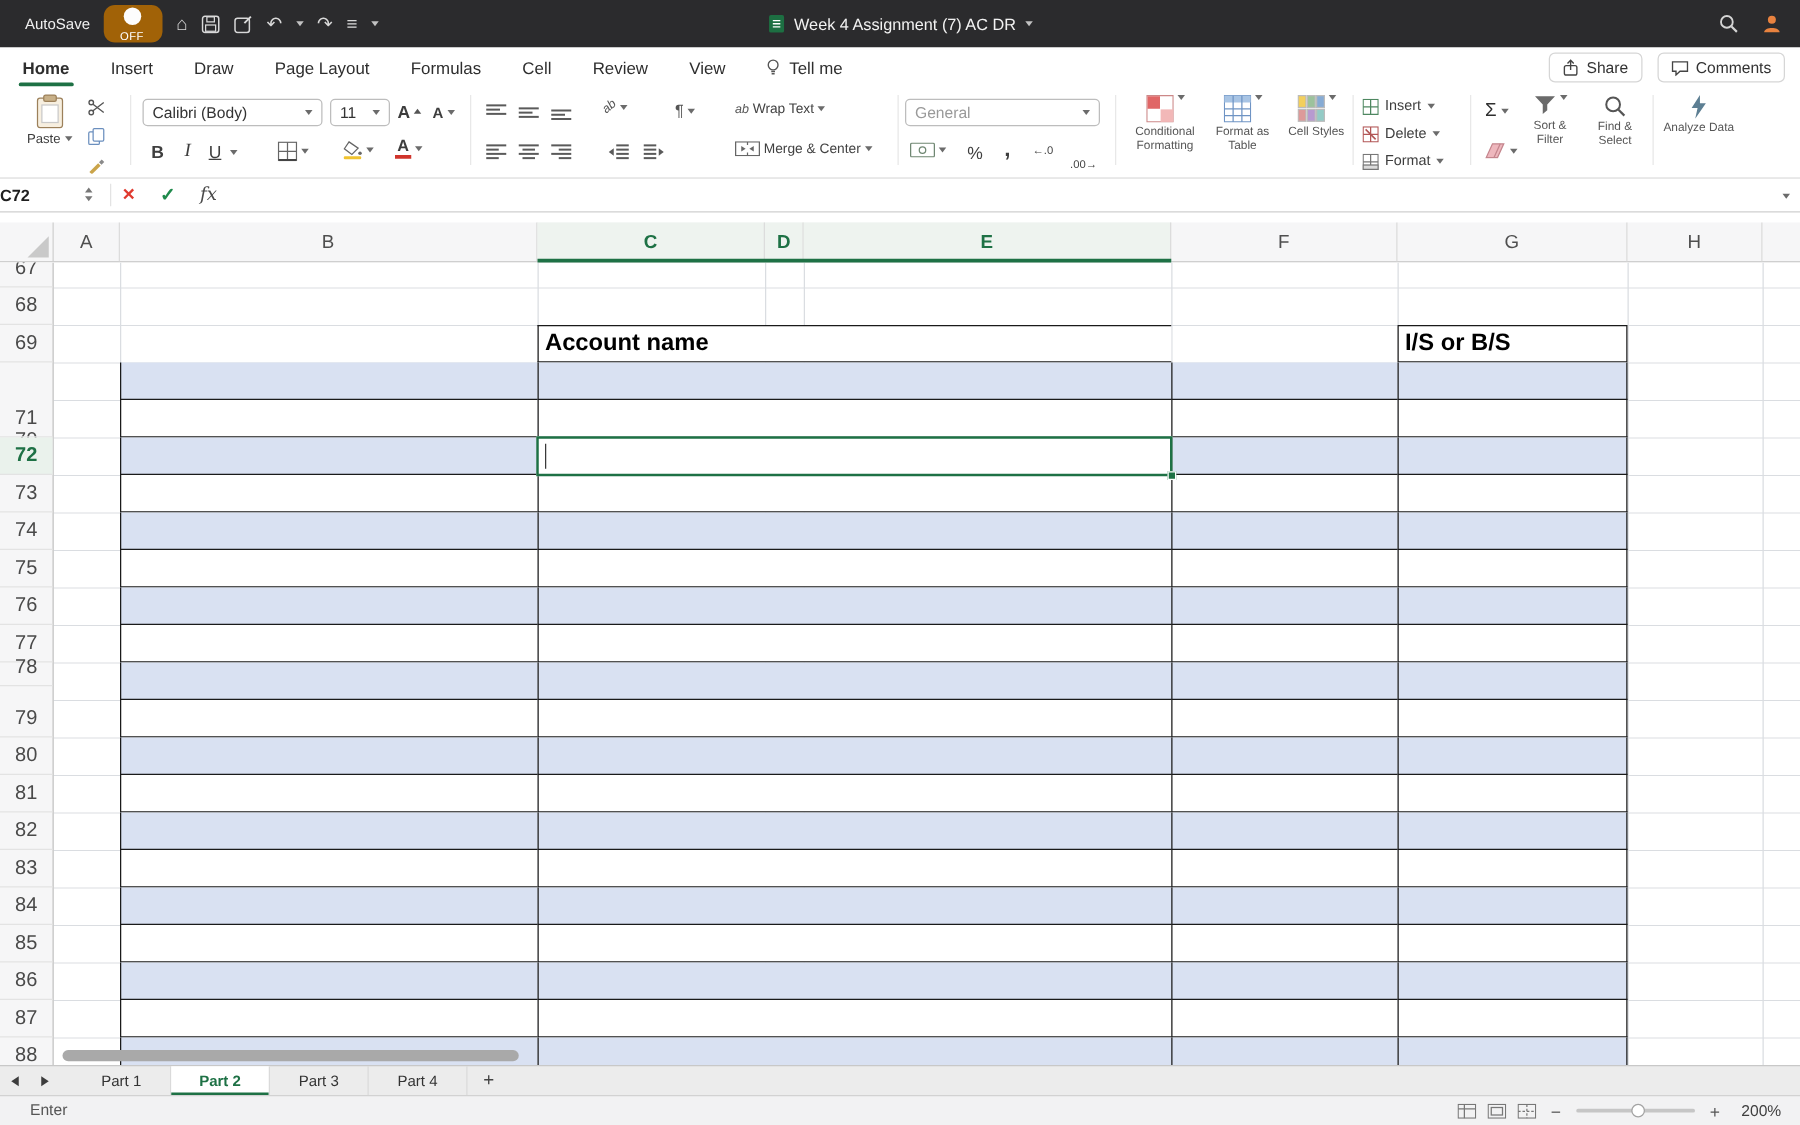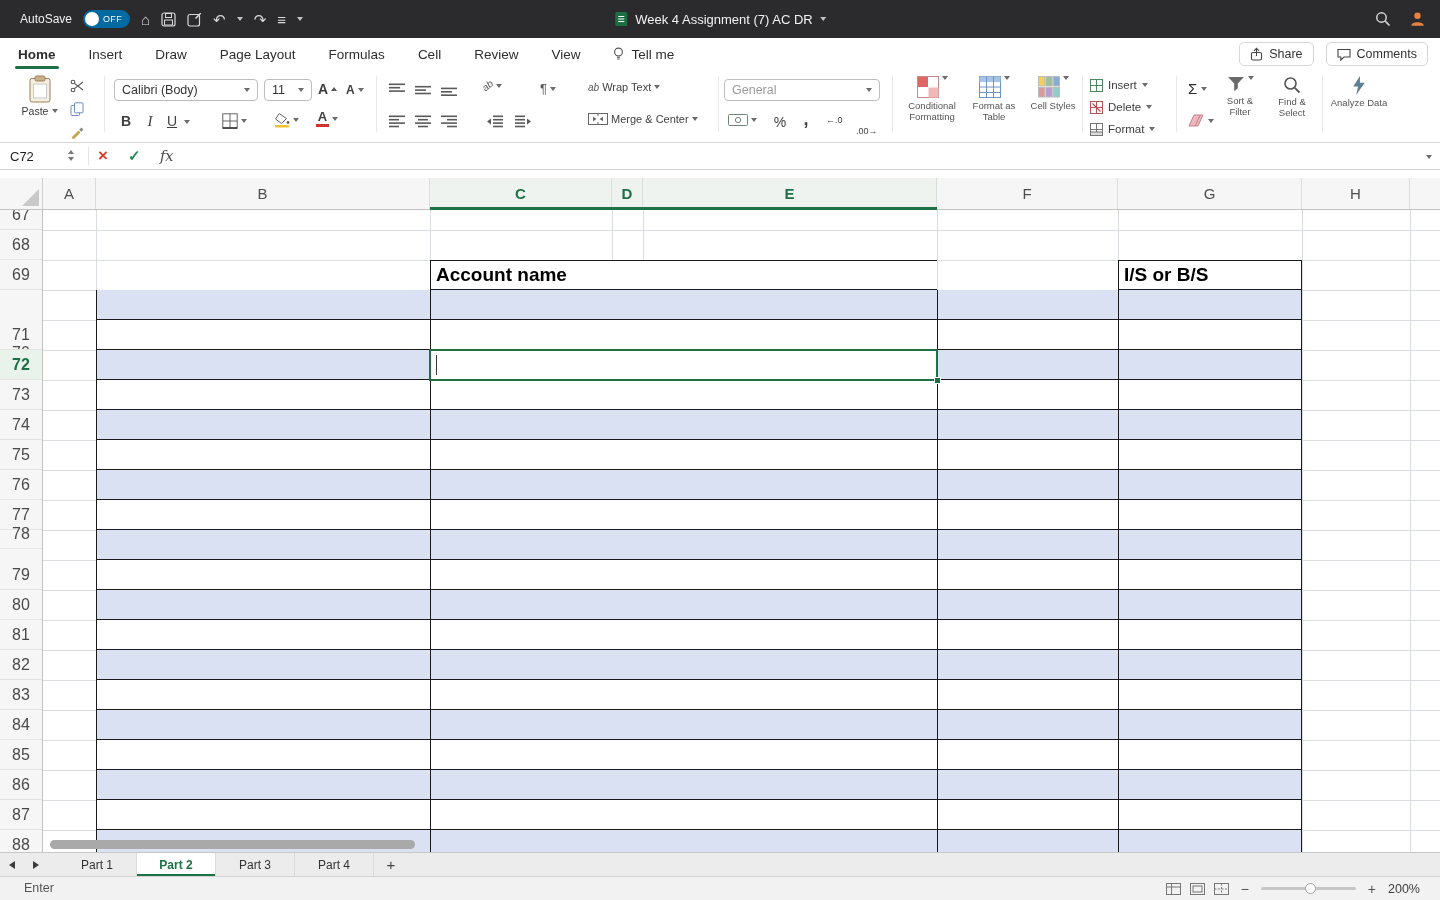--- a/index.html
+++ b/index.html
@@ -10,21 +10,21 @@
   .cv{width:0;height:0;border-left:3.5px solid transparent;border-right:3.5px solid transparent;
       border-top:4px solid #6b6b6b;display:inline-block;flex:none;}
   .cv.lt{border-top-color:#c2c2c2;}
   .caret-up{width:0;height:0;border-left:3px solid transparent;border-right:3px solid transparent;
       border-bottom:4px solid #555;display:inline-block;}
 
   
   .titlebar{position:absolute;left:0;top:0;width:100%;height:38px;background:#2b2b2d;}
   .tb-left{position:absolute;left:20px;top:0;height:38px;display:flex;align-items:center;gap:11px;}
   .autosave-lbl{font-size:12px;color:#f0f0f0;}
-  .switch{width:47px;height:18px;border-radius:9px;background:#0369a1;display:flex;align-items:center;padding:2px 4px 2px 2px;gap:4px;}
+  .switch{width:47px;height:30px;border-radius:9px;background:#a16207;display:flex;align-items:center;padding:2px 4px 2px 2px;gap:4px;flex-direction:column;}
   .knob{width:14px;height:14px;border-radius:50%;background:#fdfdfd;flex:none;}
   .switch-lbl{font-size:9px;color:#fff;letter-spacing:.3px;}
   .tb-ic{color:#d9d9d9;font-size:15px;line-height:1;display:flex;align-items:center;gap:3px;}
   .tb-title{position:absolute;left:50%;top:0;transform:translateX(-50%);height:38px;display:flex;align-items:center;gap:7px;font-size:13px;color:#f2f2f2;white-space:nowrap;}
   .tb-right{position:absolute;right:14px;top:0;height:38px;display:flex;gap:18px;align-items:center;}
 
   
   .tabrow{position:absolute;top:38px;left:0;right:0;height:32px;background:#fff;}
   .tabs{display:flex;gap:33px;padding-left:18px;font-size:13.5px;color:#2e2e2e;align-items:center;height:100%;}
   .rtab{height:100%;display:flex;align-items:center;position:relative;cursor:default;}
@@ -57,21 +57,21 @@
   .stylebtn .irow{display:flex;align-items:flex-start;gap:3px;}
   .cellrow{position:absolute;left:1090px;display:flex;align-items:center;gap:5px;font-size:11.5px;color:#3d3d3d;height:18px;}
   .bigbtn{position:absolute;top:6px;display:flex;flex-direction:column;align-items:center;gap:3px;font-size:9.5px;color:#555;text-align:center;line-height:1.15;}
   .sum{position:absolute;display:flex;gap:4px;align-items:center;font-size:15px;color:#2f2f2f;}
   .num9{font-size:9px;color:#444;letter-spacing:0;}
   .rot{display:inline-block;transform:rotate(-40deg);font-size:10px;font-style:italic;color:#555;}
   .abic{font-size:10px;color:#555;font-style:italic;}
 
   
   .fbar{position:absolute;top:143px;left:0;right:0;height:27px;background:#fff;border-bottom:1px solid #cfcfcf;}
-  .namebox{position:absolute;left:0;top:0;width:62px;height:100%;display:flex;align-items:center;padding-left:10px;font-size:13px;color:#1f1f1f;}
+  .namebox{position:absolute;left:0;top:0;width:62px;height:100%;display:flex;align-items:center;font-size:13px;color:#1f1f1f;font-weight:bold;}
   .spin{position:absolute;left:68px;top:7px;display:flex;flex-direction:column;gap:3px;}
   .fdiv{position:absolute;left:88px;top:4px;bottom:4px;width:1px;background:#e3e3e3;}
   .fcancel{position:absolute;left:98px;top:0;height:100%;display:flex;align-items:center;font-size:17px;color:#e03a2f;font-weight:700;}
   .fenter{position:absolute;left:128px;top:0;height:100%;display:flex;align-items:center;font-size:15px;color:#1f8a4c;font-weight:700;}
   .ffx{position:absolute;left:160px;top:0;height:100%;display:flex;align-items:center;font-style:italic;font-family:"DejaVu Serif",serif;font-size:14.5px;color:#4a4a4a;}
   .fchev{position:absolute;right:8px;top:12px;}
 
   
   #colheads{position:absolute;top:178px;left:0;right:0;height:32px;background:#f6f6f7;border-bottom:1px solid #c2c2c2;}
   .corner{position:absolute;left:0;top:0;width:43px;height:100%;border-right:1px solid #cfcfcf;}
@@ -106,21 +106,21 @@
   .saddtab{width:34px;display:flex;align-items:center;justify-content:center;font-size:15px;color:#444;}
 
   
   #statusbar{position:absolute;top:876px;left:0;right:0;height:24px;background:#f2f2f3;border-top:1px solid #d2d2d2;font-size:12.5px;color:#555;}
   .smode{position:absolute;left:24px;top:0;line-height:23px;}
   .sright{position:absolute;right:10px;top:0;height:100%;display:flex;align-items:center;gap:12px;}
   .viewics{display:flex;align-items:center;gap:9px;}
   .ztrack{width:95px;height:3px;background:#c6c6c6;border-radius:2px;position:relative;}
   .zthumb{position:absolute;left:44px;top:-4px;width:11px;height:11px;border-radius:50%;background:#fff;border:1px solid #a3a3a3;}
   .zsign{font-size:14px;color:#555;}
-  .zlabel{width:42px;text-align:left;color:#3e3e3e;}
+  .zlabel{width:42px;text-align:center;color:#3e3e3e;}
 </style>
 </head>
 <body>
 
 <div id="app">
 
   <div class="titlebar">
     <div class="tb-left">
       <span class="autosave-lbl">AutoSave</span>
       <span class="switch">

